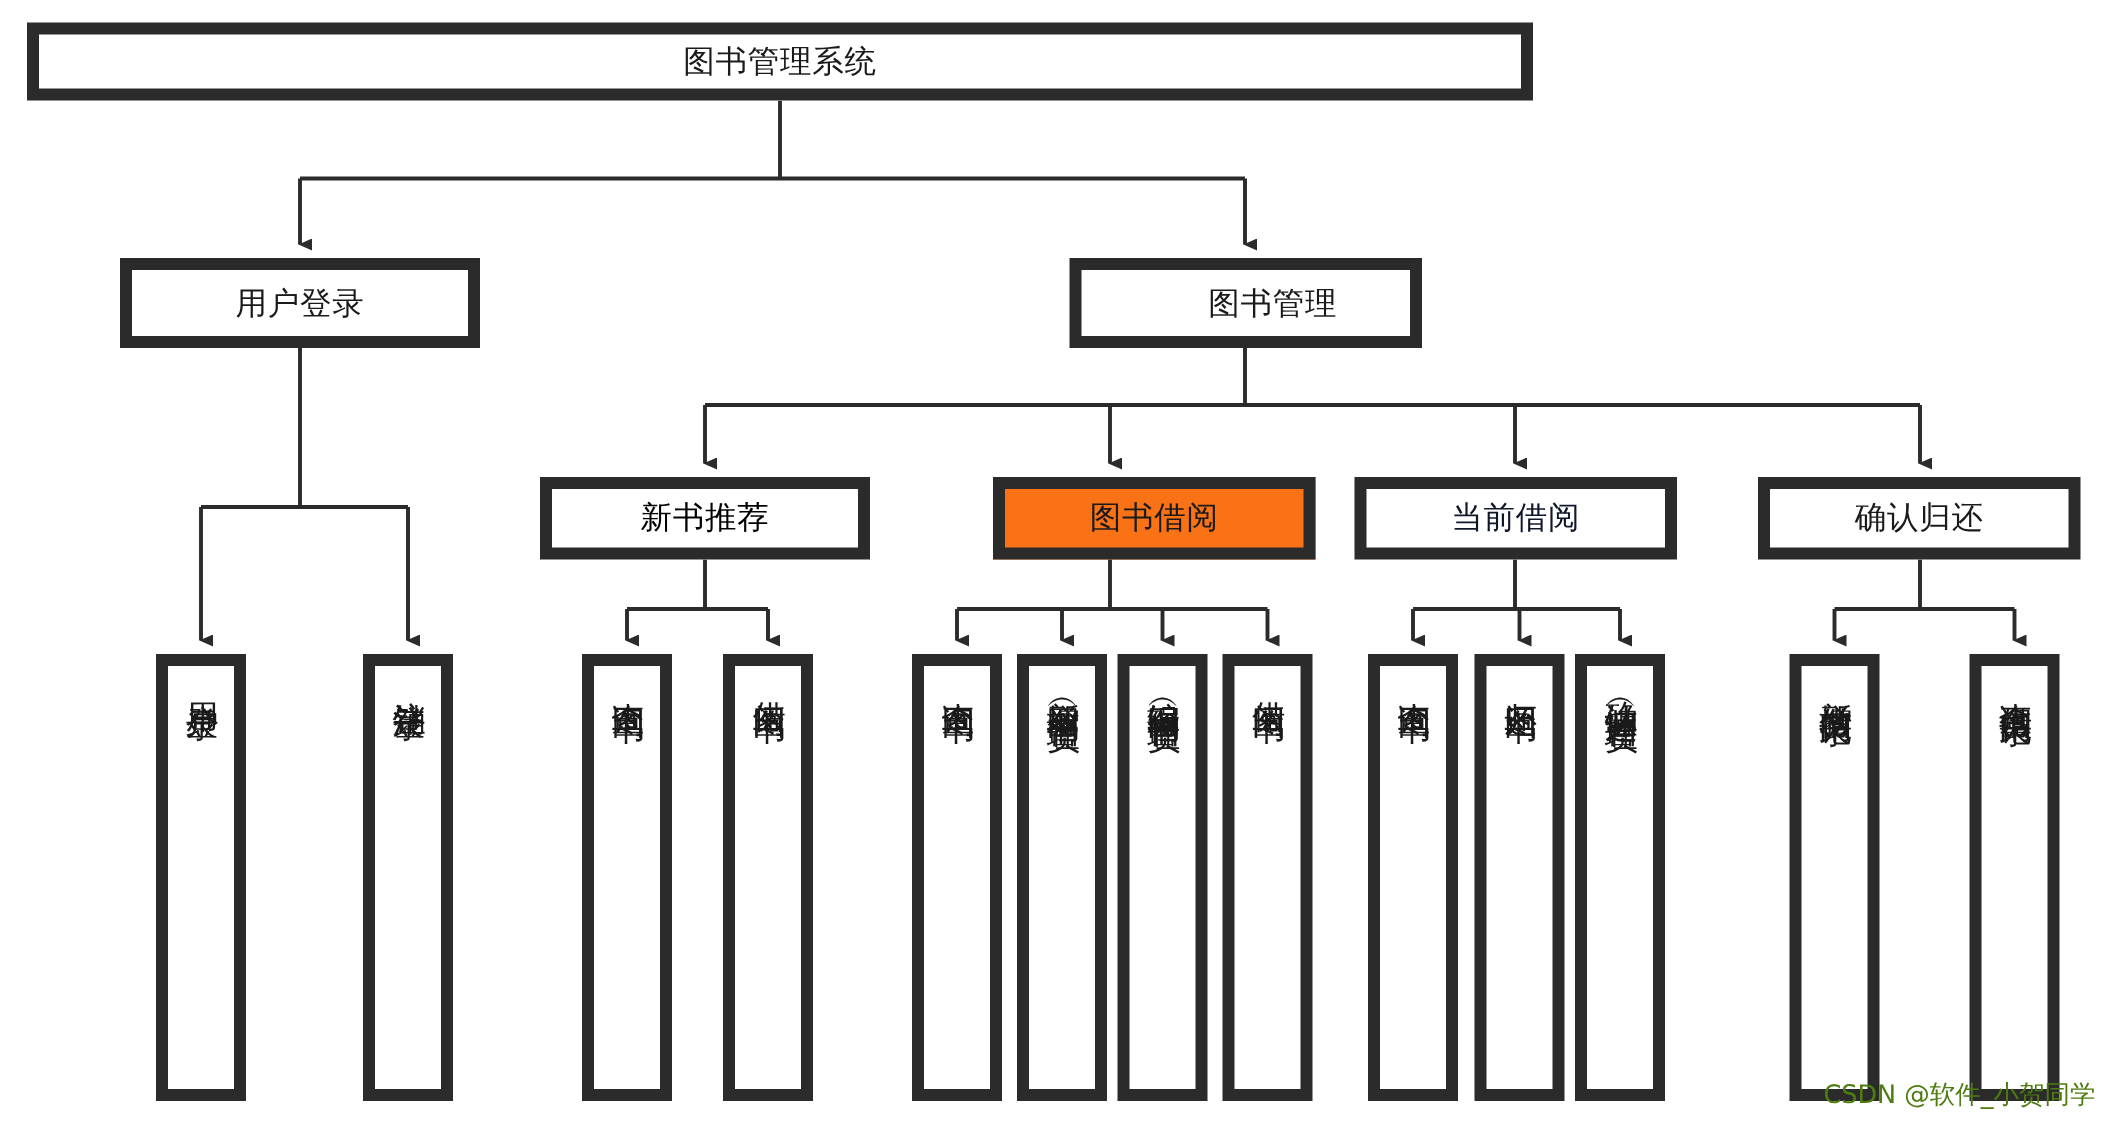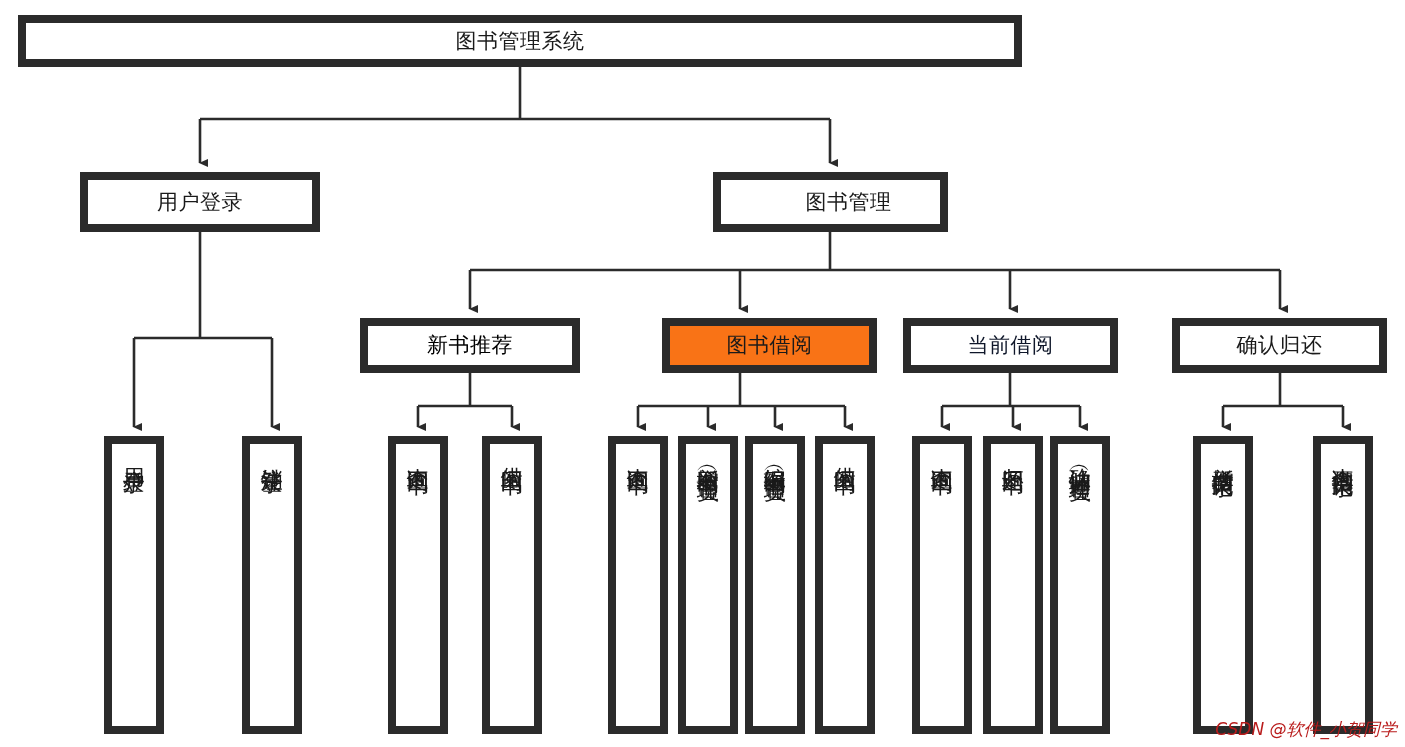--- a/index.html
+++ b/index.html
@@ -189,14 +189,14 @@
   <div class="node vertical" style="left: 1050px; top: 436px; width: 60px; height: 298px; border-color: rgb(43, 43, 43); background: rgb(255, 255, 255);">
     <span class="node-label" style="color: rgb(26, 26, 26);">确认归还（管理员）</span>
   </div>
   <div class="node vertical" style="left: 1193px; top: 436px; width: 60px; height: 298px; border-color: rgb(43, 43, 43); background: rgb(255, 255, 255);">
     <span class="node-label" style="color: rgb(26, 26, 26);">新增借阅记录</span>
   </div>
   <div class="node vertical" style="left: 1313px; top: 436px; width: 60px; height: 298px; border-color: rgb(43, 43, 43); background: rgb(255, 255, 255);">
     <span class="node-label" style="color: rgb(26, 26, 26);">查询借阅记录</span>
   </div>
 
-  <div id="watermark" style="color: #b91c1c; font-style: italic;">CSDN @软件_小贺同学</div>
+  <div id="watermark" style="color: #4d7c0f;">CSDN @软件_小贺同学</div>
 </div>
 
 </body></html>

